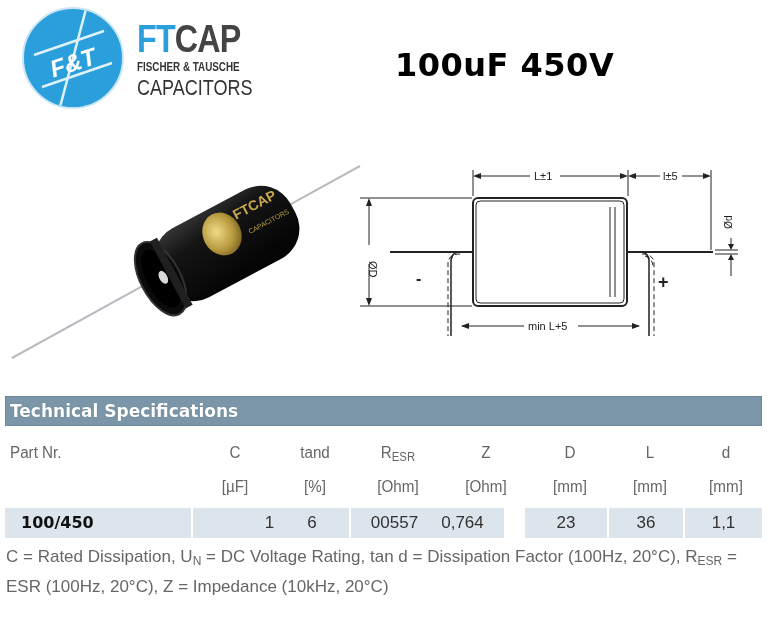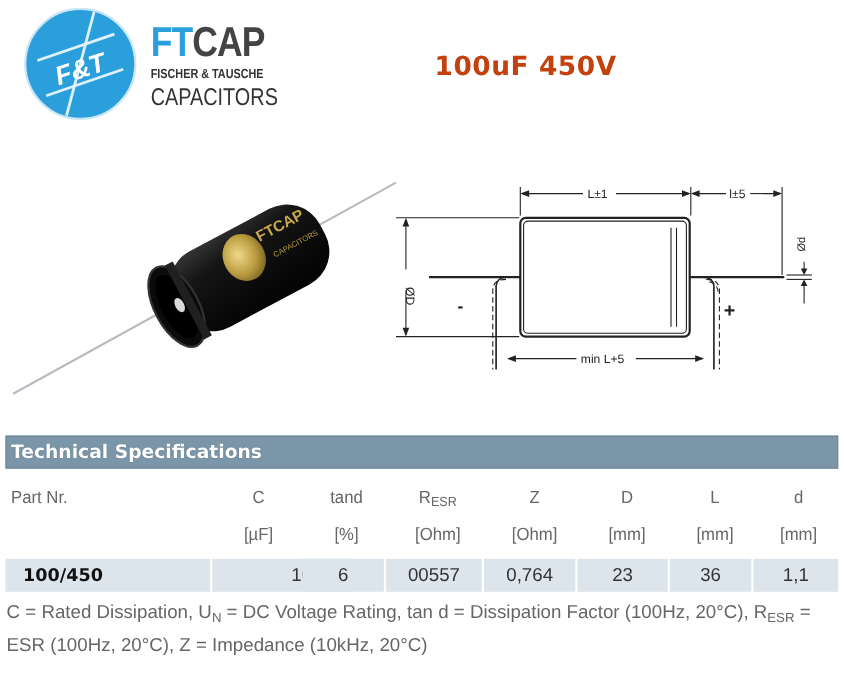--- a/index.html
+++ b/index.html
@@ -8,21 +8,21 @@
 
   
   .logo-circle { left: 22px; top: 7px; width: 102px; height: 102px; border-radius: 50%; background: #2a9fdc; border: 2px solid #c8e6f5; box-sizing: border-box; overflow: hidden; }
   .logo-circle svg { position: absolute; left: 0; top: 0; }
   .brand-ft { left: 137px; top: 20px; font-family: "Liberation Sans", sans-serif; font-weight: bold; font-size: 38px; letter-spacing: -1px; line-height: 38px; transform: scaleX(0.85); transform-origin: left top; }
   .brand-ft .ft { color: #2a9fdc; }
   .brand-ft .cap { color: #444; }
   .brand-line1 { left: 137px; top: 60px; font-family: "Liberation Sans", sans-serif; font-weight: bold; font-size: 12px; color: #333; transform: scaleX(0.82); transform-origin: left top; white-space: nowrap; }
   .brand-line2 { left: 137px; top: 75px; font-family: "Liberation Sans", sans-serif; font-size: 22px; color: #333; transform: scaleX(0.82); transform-origin: left top; white-space: nowrap; }
 
-  .title { left: 395px; top: 46px; font-family: "DejaVu Sans", sans-serif; font-weight: bold; font-size: 24px; color: #c2410c; letter-spacing: 0.5px; white-space: nowrap; }
+  .title { left: 395px; top: 46px; font-family: "DejaVu Sans", sans-serif; font-weight: bold; font-size: 32px; color: #000000; letter-spacing: 0.5px; white-space: nowrap; }
 
   
   .photo { left: 0; top: 150px; width: 370px; height: 220px; }
   .diagram { left: 360px; top: 160px; width: 400px; height: 200px; text-decoration: underline; }
 
   
   .spec-bar { left: 5px; top: 396px; width: 757px; height: 30px; background: #7b96a8; border: 1px solid #6d8798; box-sizing: border-box; text-decoration: underline; }
   .spec-bar span { position: absolute; left: 4px; top: 4px; color: #fff; font-weight: bold; font-size: 17px; white-space: nowrap; text-shadow: 0 0 1px #4a6070; }
 
   .hdr { position: absolute; font-family: "Liberation Sans", sans-serif; font-size: 16px; color: #666; white-space: nowrap; text-align: center; transform: scaleX(0.95); }
@@ -165,19 +165,19 @@
 
   <span class="hdr" style="left:688px; width:76px; top:444px;">d</span>
   <span class="hdr" style="left:688px; width:76px; top:478px;">[mm]</span>
 </div>
 
 <div class="abs row">
   <div class="cell part" style="left:0; width:186px;">100/450</div>
   <div class="cell" style="left:188px; width:80px;padding-left:46px;">100</div>
   <div class="cell" style="left:270px; width:74px;">6</div>
   <div class="cell" style="left:346px; width:87px;">00557</div>
-  <div class="cell" style="left:435px; width:83px;">0,764</div>
+  <div class="cell" style="left:416px; width:83px;">0,764</div>
   <div class="cell" style="left:520px; width:82px;">23</div>
   <div class="cell" style="left:604px; width:74px;">36</div>
   <div class="cell" style="left:680px; width:77px;">1,1</div>
 </div>
 
 <div class="abs legend"><span>C = Rated Dissipation, U</span><sub>N</sub><span> = DC Voltage Rating, tan d = Dissipation Factor (100Hz, 20°C), R</span><sub>ESR</sub><span> = ESR (100Hz, 20°C), Z = Impedance (10kHz, 20°C)</span></div>
 
 </body></html>

